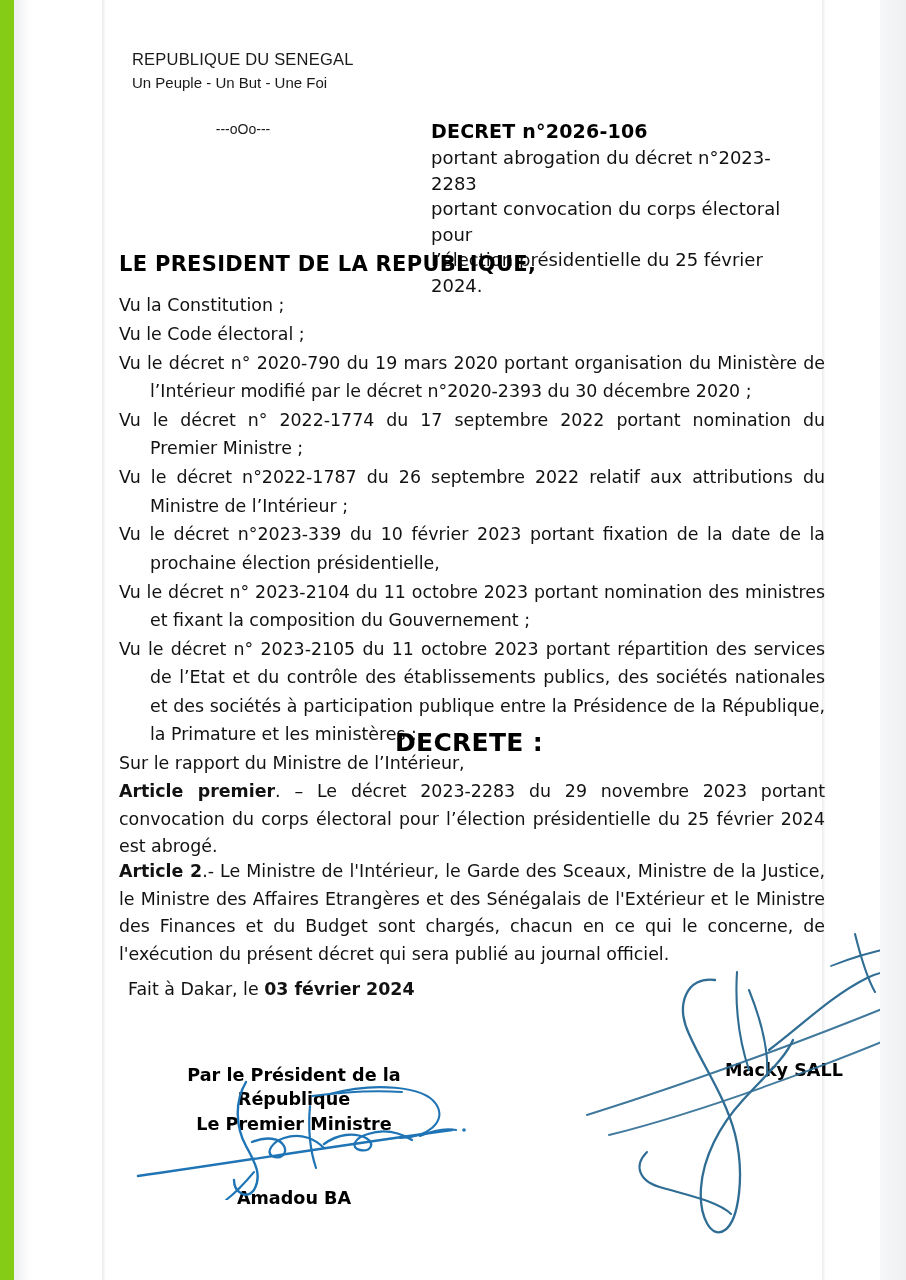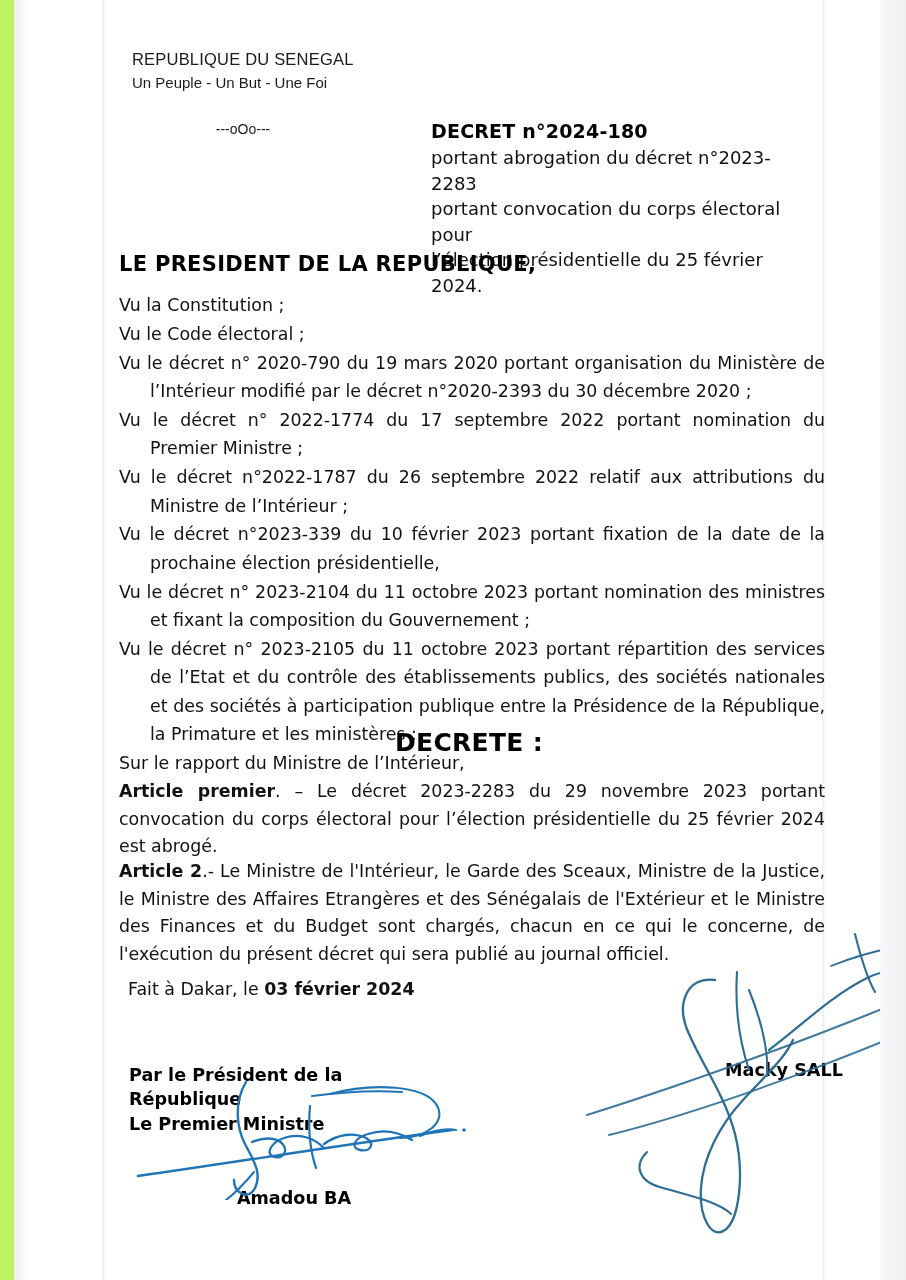--- a/index.html
+++ b/index.html
@@ -14,21 +14,21 @@
     overflow: hidden;
     font-family: "DejaVu Sans", "Liberation Sans", sans-serif;
     color: #111111;
     position: relative;
   }
 
   
   #scan {
     position: absolute;
     inset: 0;
-    background: #bef264;
+    background: #84cc16;
   }
 
   
   #paper {
     position: absolute;
     left: 14px;
     top: 0;
     width: 880px;
     height: 1280px;
     background: #ffffff;
@@ -160,21 +160,21 @@
     font-size: 17.4px;
     color: #121212;
   }
   .fait b { font-weight: 700; }
 
   .sig-left {
     position: absolute;
     left: 10px;
     top: 1063px;
     width: 330px;
-    text-align: left;
+    text-align: center;
     font-size: 17.6px;
     font-weight: 700;
     line-height: 1.38;
     color: #000;
   }
   .sig-left-name {
     position: absolute;
     left: 10px;
     top: 1188px;
     width: 330px;
@@ -215,21 +215,21 @@
 
     <div id="content">
 
       <div class="letterhead">
         <div class="lh-1">REPUBLIQUE DU SENEGAL</div>
         <div class="lh-2">Un Peuple - Un But - Une Foi</div>
         <div class="lh-3">---oOo---</div>
       </div>
 
       <div class="title-block">
-        <div class="title-main">DECRET n°2024-180</div>
+        <div class="title-main">DECRET n°2026-106</div>
         <div class="title-sub">portant abrogation du décret n°2023-2283</div>
         <div class="title-sub">portant convocation du corps électoral pour</div>
         <div class="title-sub">l’élection présidentielle du 25 février 2024.</div>
       </div>
 
       <div class="president-line">LE PRESIDENT DE LA REPUBLIQUE,</div>
 
       <div class="recitals">
         <p class="recital noj">Vu la Constitution ;</p>
         <p class="recital noj">Vu le Code électoral ;</p>

